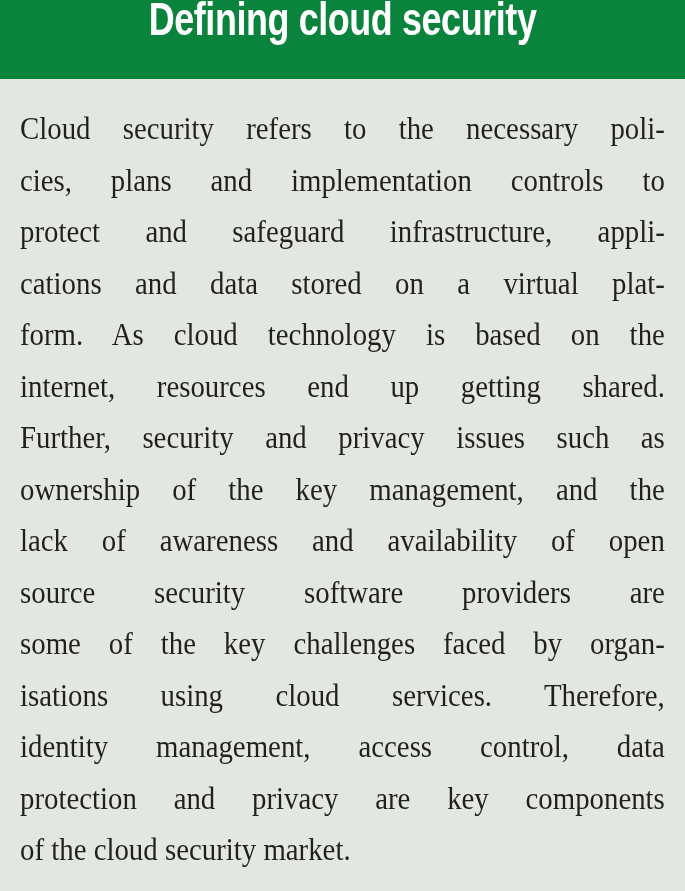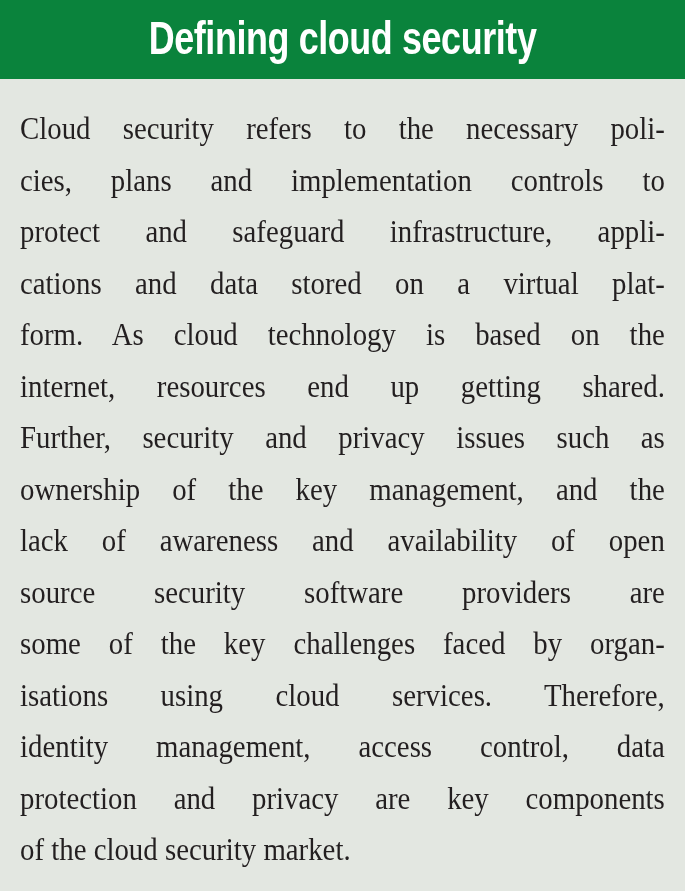--- a/index.html
+++ b/index.html
@@ -13,21 +13,20 @@
     overflow: hidden;
     position: relative;
   }
   .header {
     position: absolute;
     left: 0; top: 0;
     width: 685px;
     height: 79px;
     background: #0a833c;
     display: flex;
-    align-items: center;
     justify-content: center;
   }
   .header h1 {
     margin: 0;
     color: #ffffff;
     font-family: "Liberation Sans", sans-serif;
     font-weight: bold;
     font-size: 46px;
     letter-spacing: -0.5px;
     transform: scaleX(0.78);

